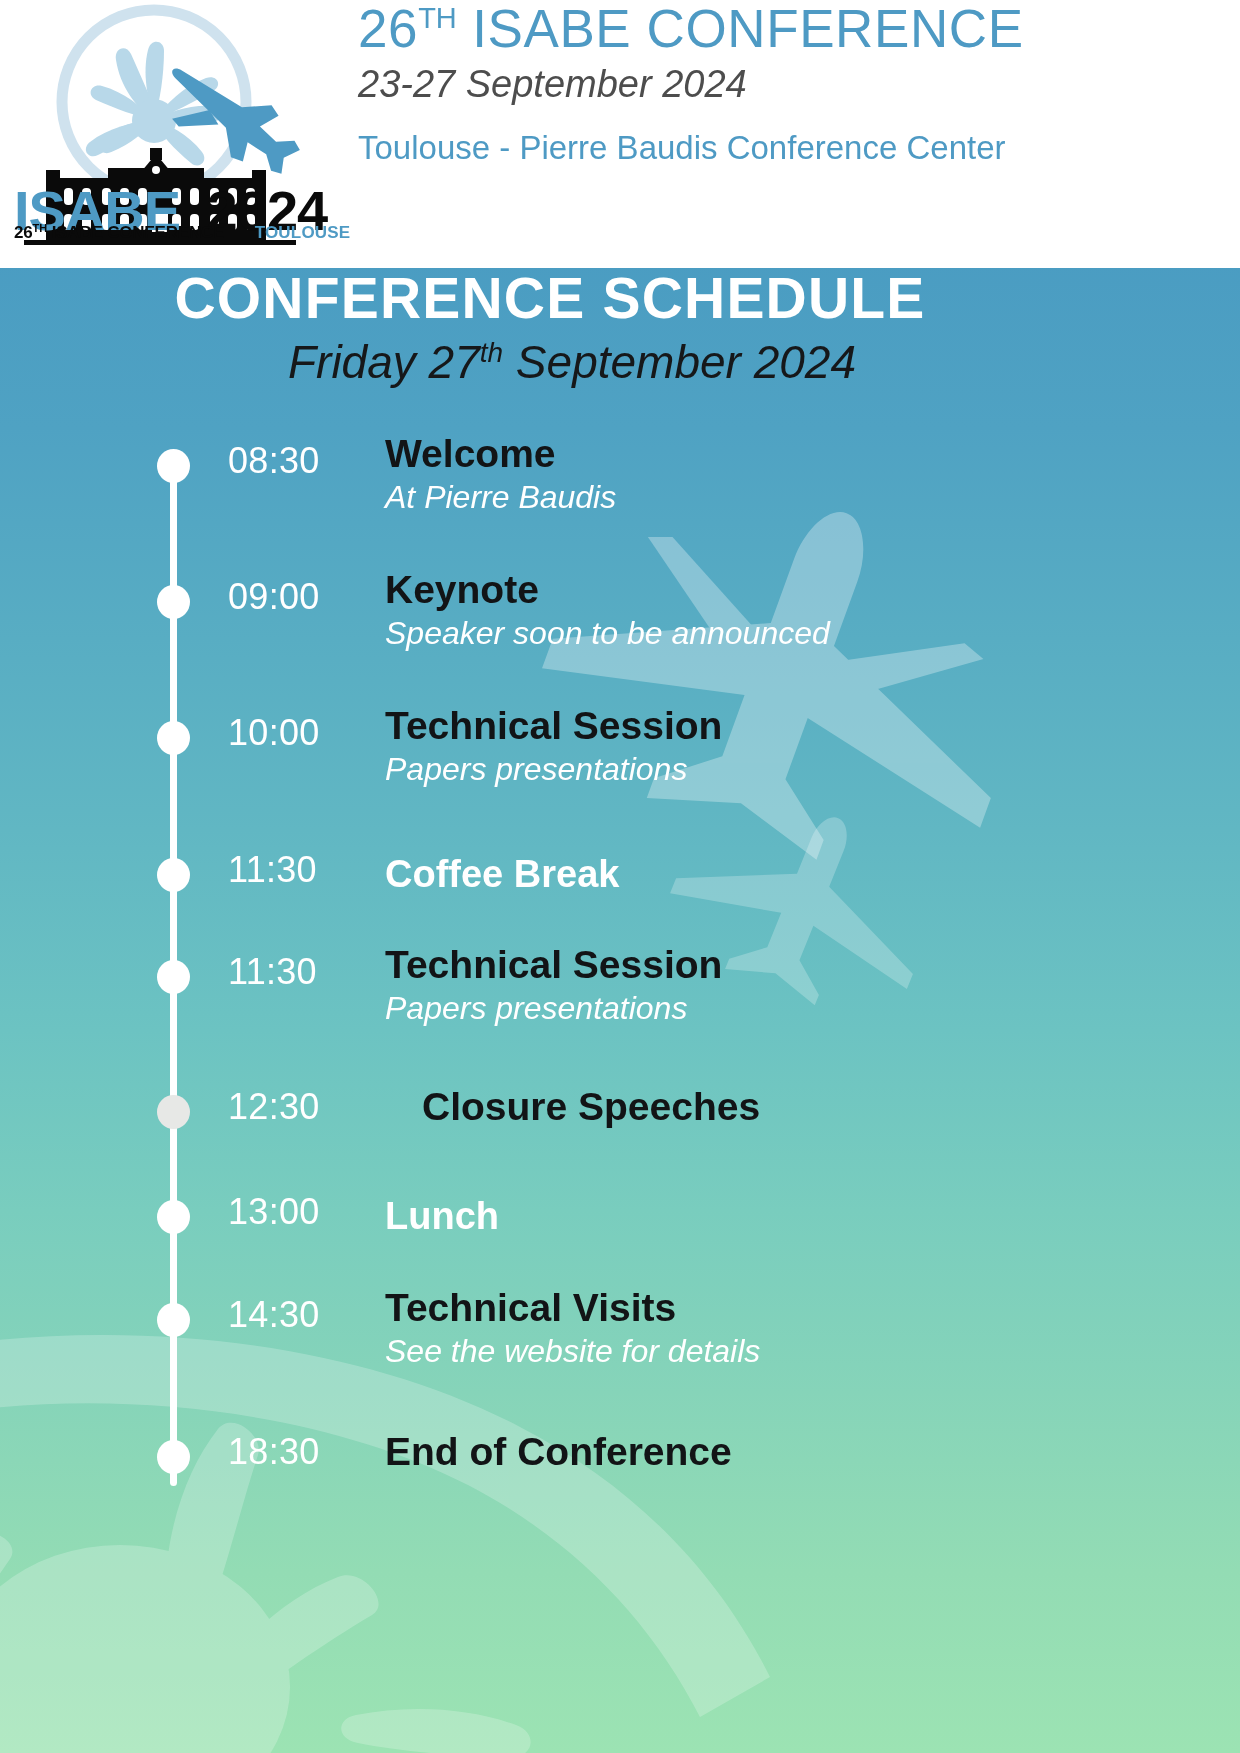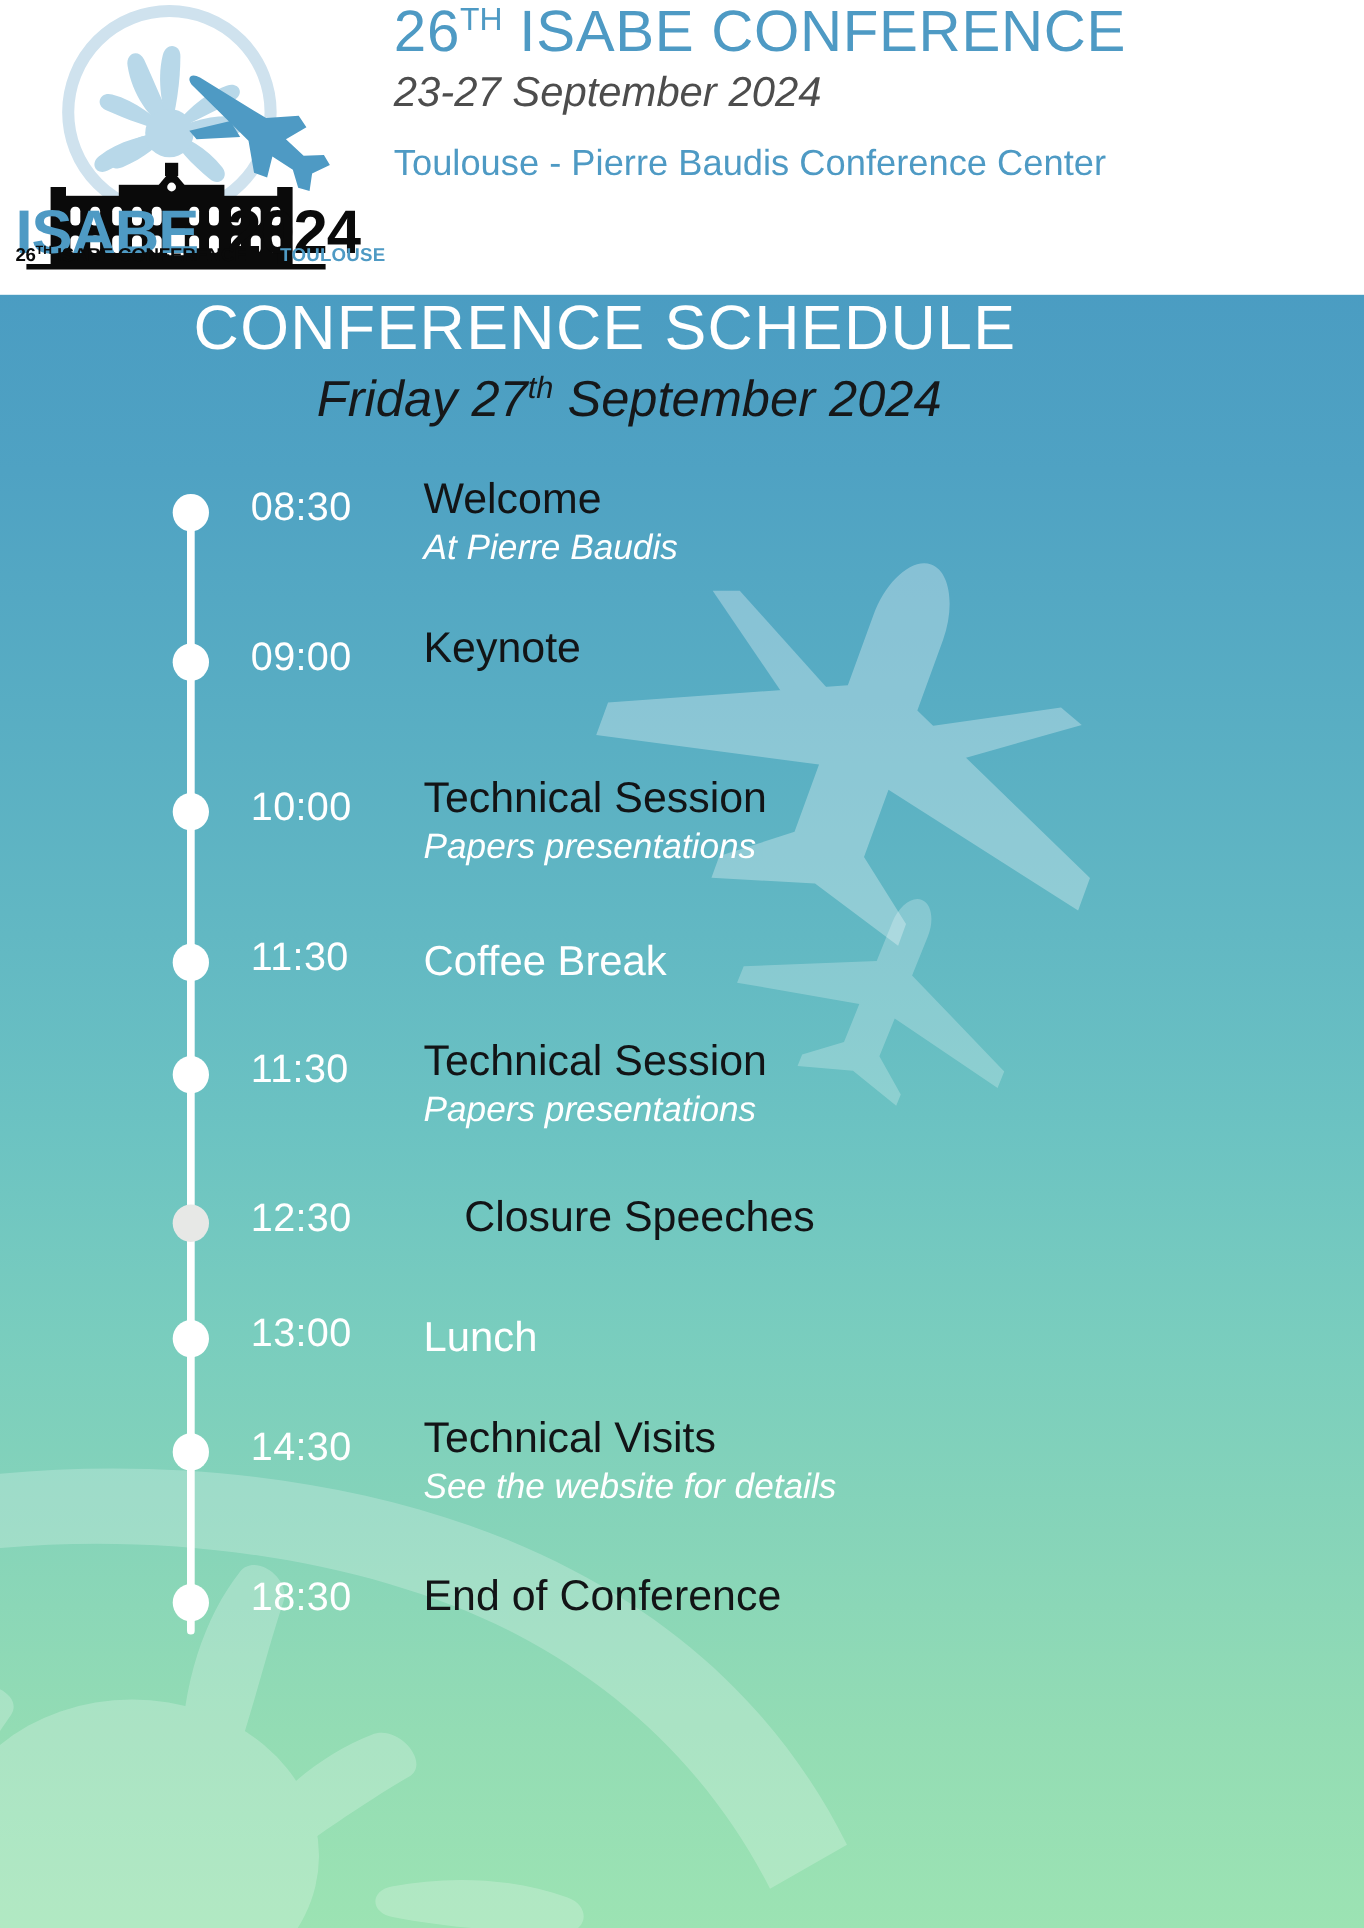--- a/index.html
+++ b/index.html
@@ -102,21 +102,21 @@
     left: 0;
     top: 22px;
     width: 1100px;
     text-align: center;
     z-index: 5;
   }
 
   .sched-title {
     font-size: 57px;
     color: #ffffff;
-    font-weight: 400;
+    font-weight: 700;
     letter-spacing: 1.2px;
     line-height: 1.05;
   }
 
   .sched-subtitle {
     font-size: 46px;
     font-style: italic;
     color: #16181a;
     font-weight: 400;
     margin-top: 8px;
@@ -180,21 +180,21 @@
   .entry {
     position: absolute;
     left: 385px;
     top: -34px;
     width: 800px;
   }
 
   .entry-title {
     font-size: 39px;
     color: #121416;
-    font-weight: 400;
+    font-weight: 700;
     line-height: 1.12;
     white-space: nowrap;
   }
   .entry-title.minor {
     font-size: 38px;
     color: #ffffff;
   }
 
   .entry-sub {
     font-size: 32px;
@@ -329,20 +329,21 @@
           <div class="entry-title">Welcome</div>
           <div class="entry-sub">At Pierre Baudis</div>
         </div>
       </div>
 
       <div class="row" style="top:155px;">
         <div class="dot"></div>
         <div class="time">09:00</div>
         <div class="entry">
           <div class="entry-title">Keynote</div>
+          <div class="entry-sub">Speaker soon to be announced</div>
         </div>
       </div>
 
       <div class="row" style="top:291px;">
         <div class="dot"></div>
         <div class="time">10:00</div>
         <div class="entry">
           <div class="entry-title">Technical Session</div>
           <div class="entry-sub">Papers presentations</div>
         </div>

